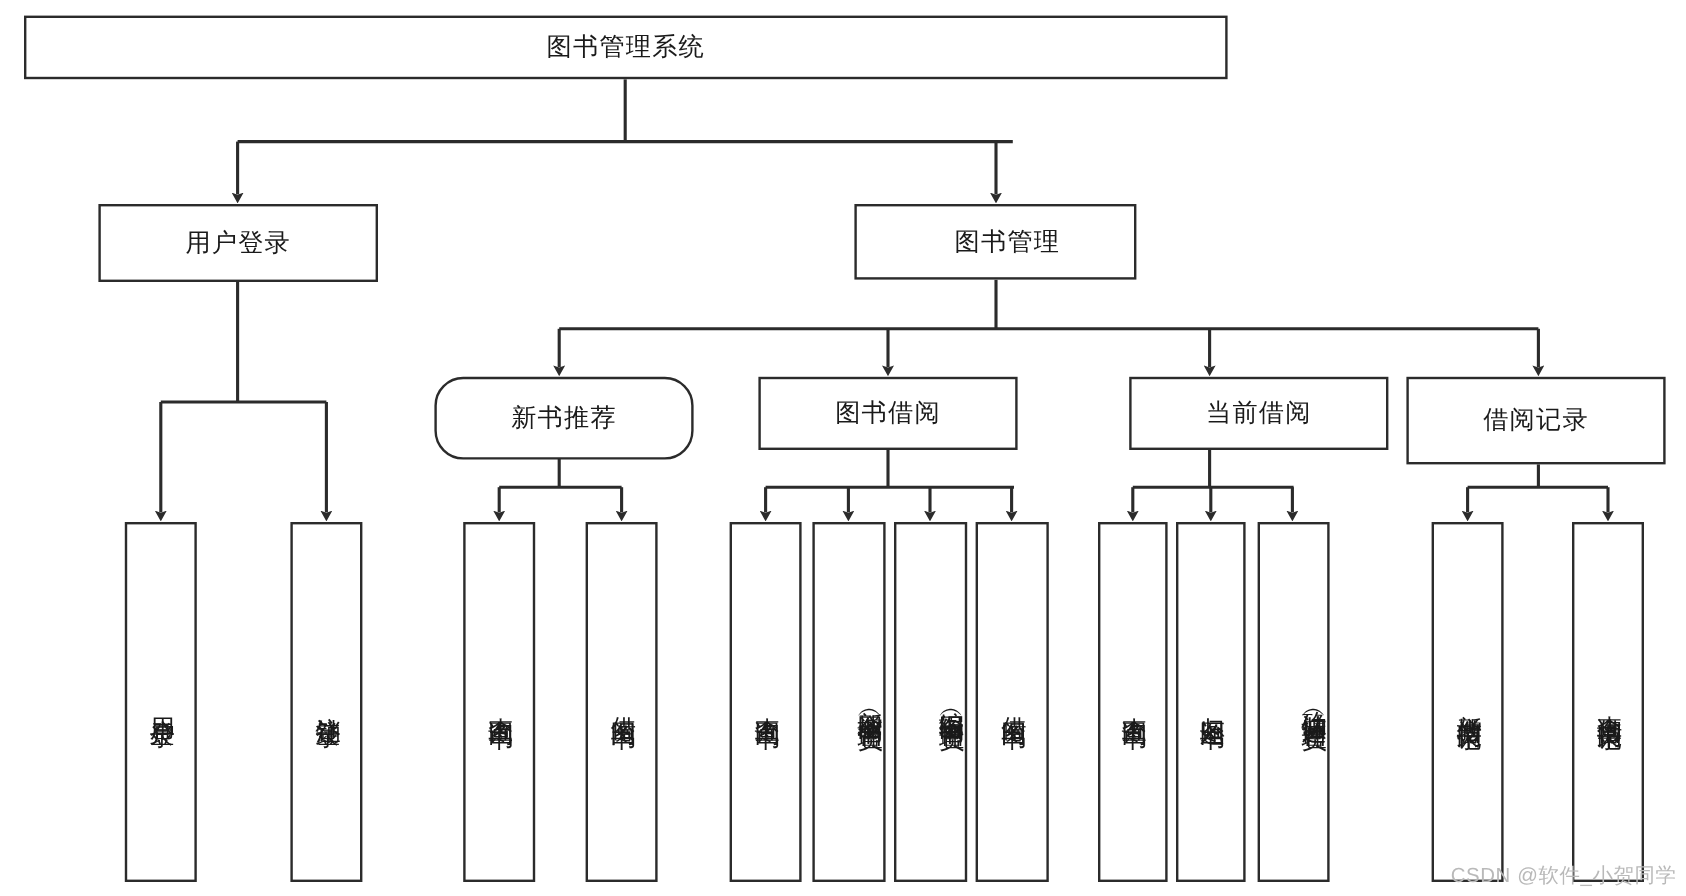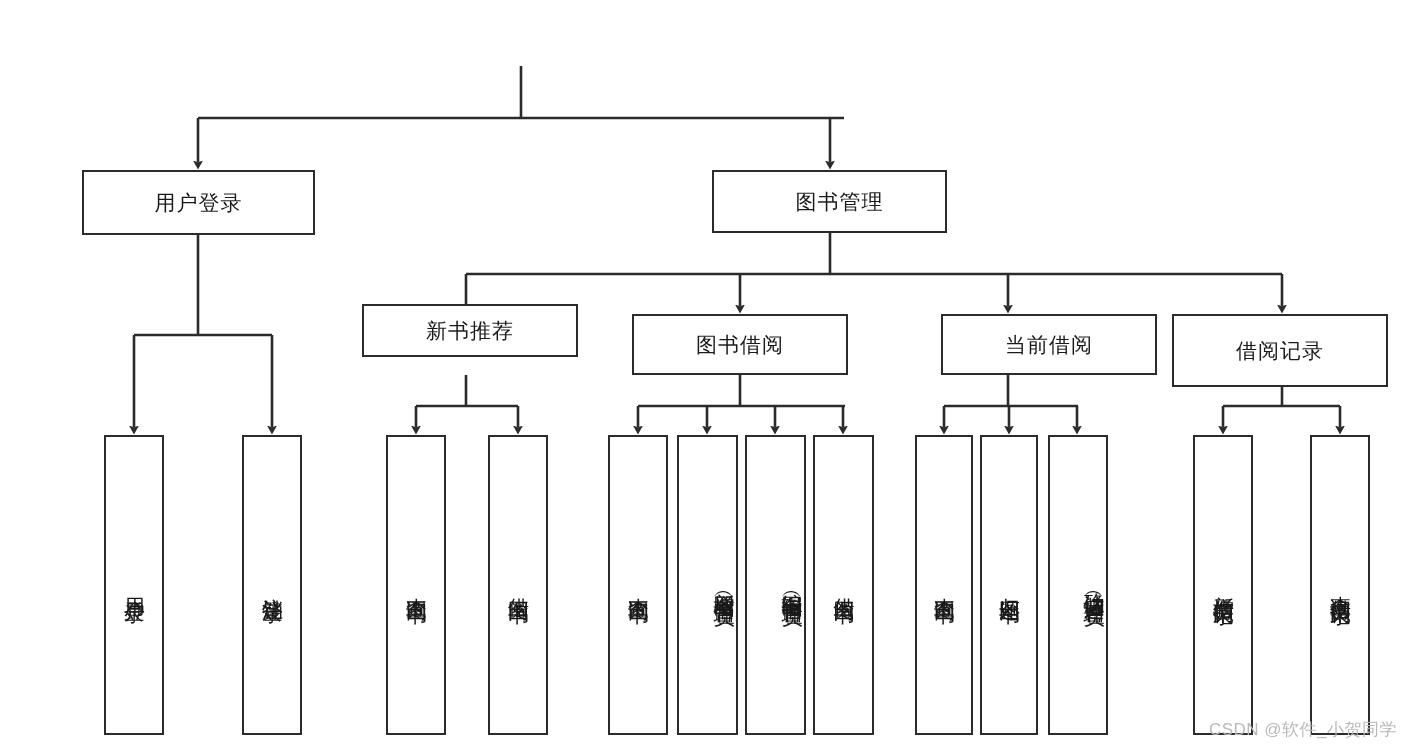--- a/index.html
+++ b/index.html
@@ -118,29 +118,32 @@
       <path d="M1009,406 L1009,427" marker-end="url(#arrow)"></path>
       <path d="M1077,406 L1077,427" marker-end="url(#arrow)"></path>
 
       <path d="M1282,375 L1282,406"></path>
       <path d="M1223,406 L1340,406"></path>
       <path d="M1223,406 L1223,427" marker-end="url(#arrow)"></path>
       <path d="M1340,406 L1340,427" marker-end="url(#arrow)"></path>
     </g>
   </svg>
 
+  <div class="node horiz" style="left:20px; top:13px; width:1003px; height:53px;">
+    <span>图书管理系统</span>
+  </div>
 
   <div class="node horiz" style="left:82px; top:170px; width:233px; height:65px;">
     <span>用户登录</span>
   </div>
   <div class="node horiz" style="left:712px; top:170px; width:235px; height:63px;padding-left:20px;">
     <span>图书管理</span>
   </div>
 
-  <div class="node horiz" style="left:362px; top:304px; width:216px; height:53px;">
+  <div class="node horiz" style="left:362px; top:314px; width:216px; height:69px;border-radius:24px;">
     <span>新书推荐</span>
   </div>
   <div class="node horiz" style="left:632px; top:314px; width:216px; height:61px;align-items:center;">
     <span>图书借阅</span>
   </div>
   <div class="node horiz" style="left:902px; top:314px; width:216px; height:61px;margin-left:39px;">
     <span>当前借阅</span>
   </div>
   <div class="node horiz" style="left:1172px; top:314px; width:216px; height:73px;">
     <span>借阅记录</span>

